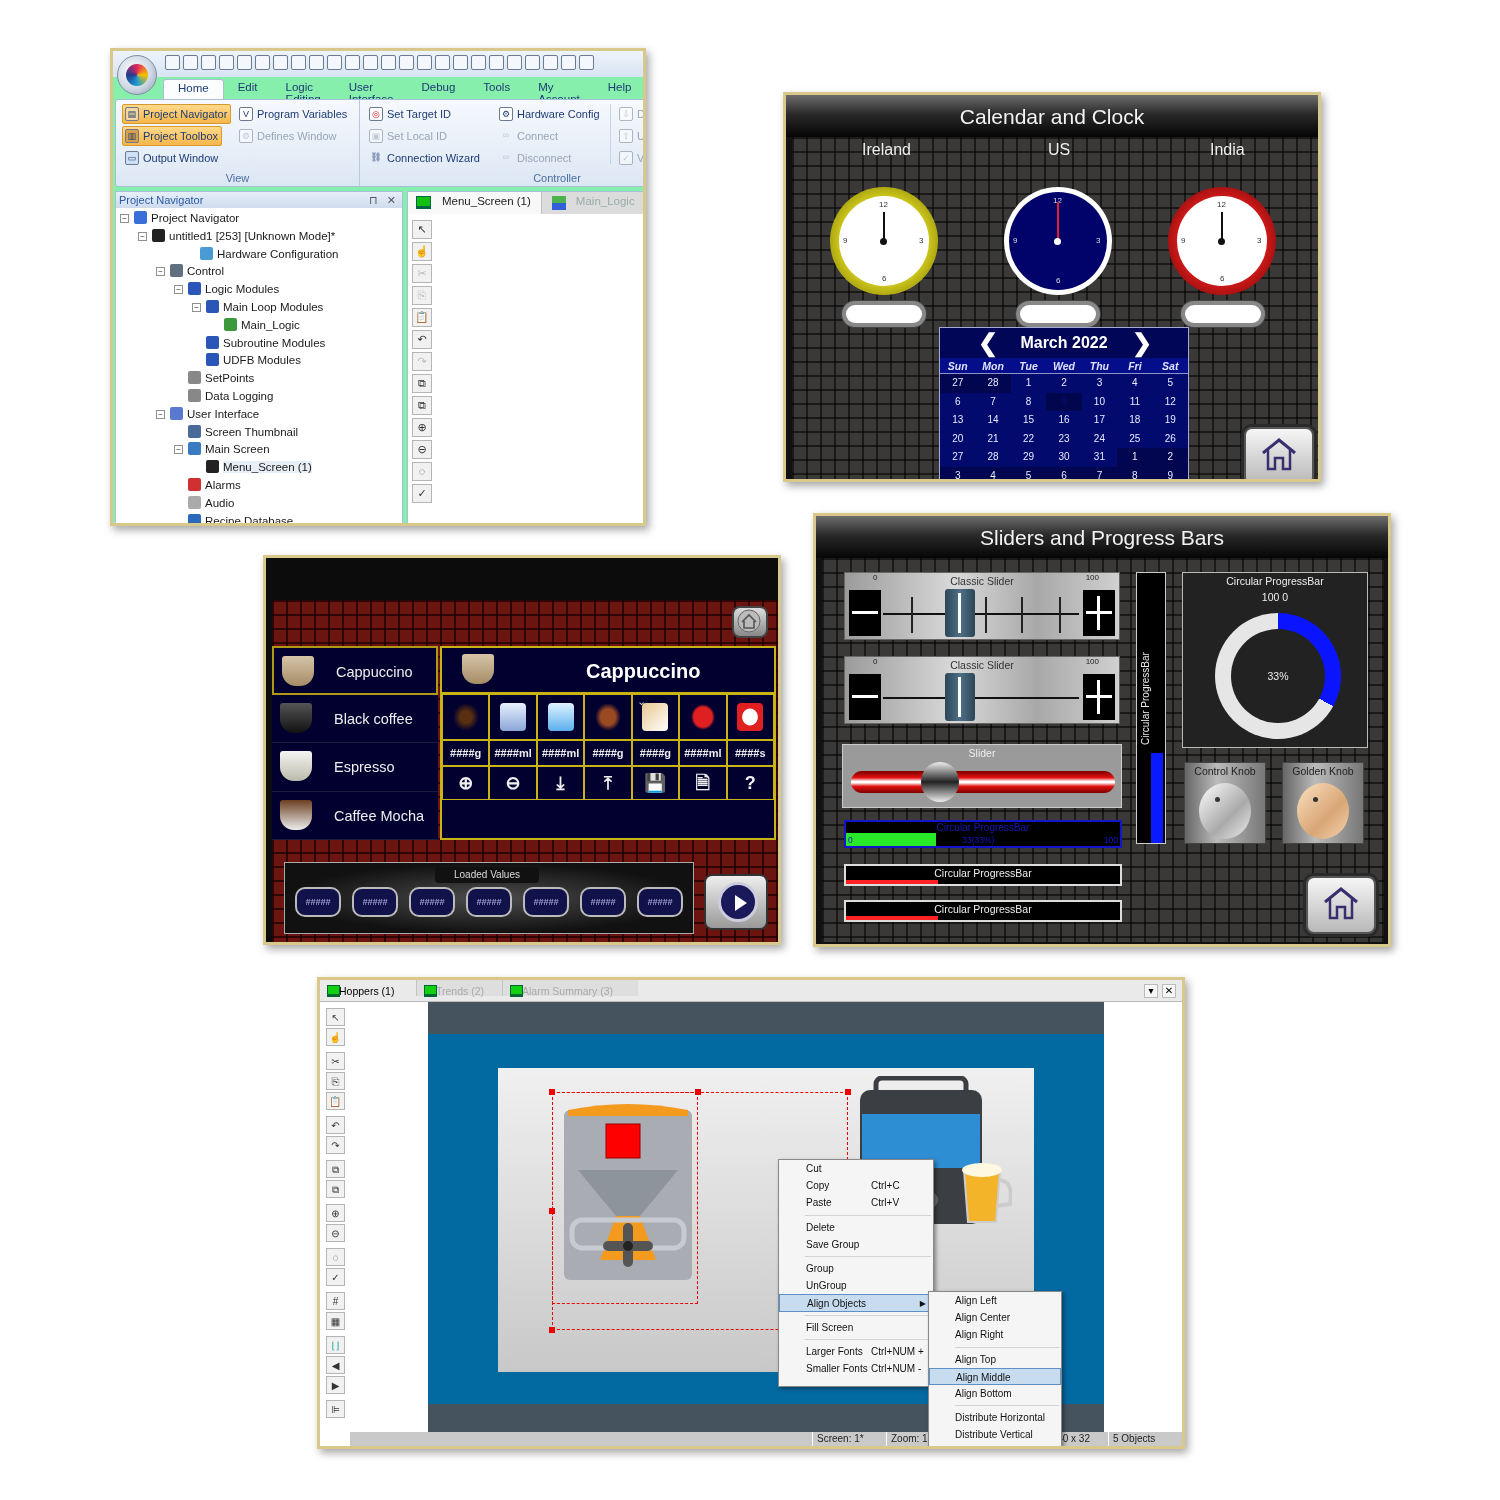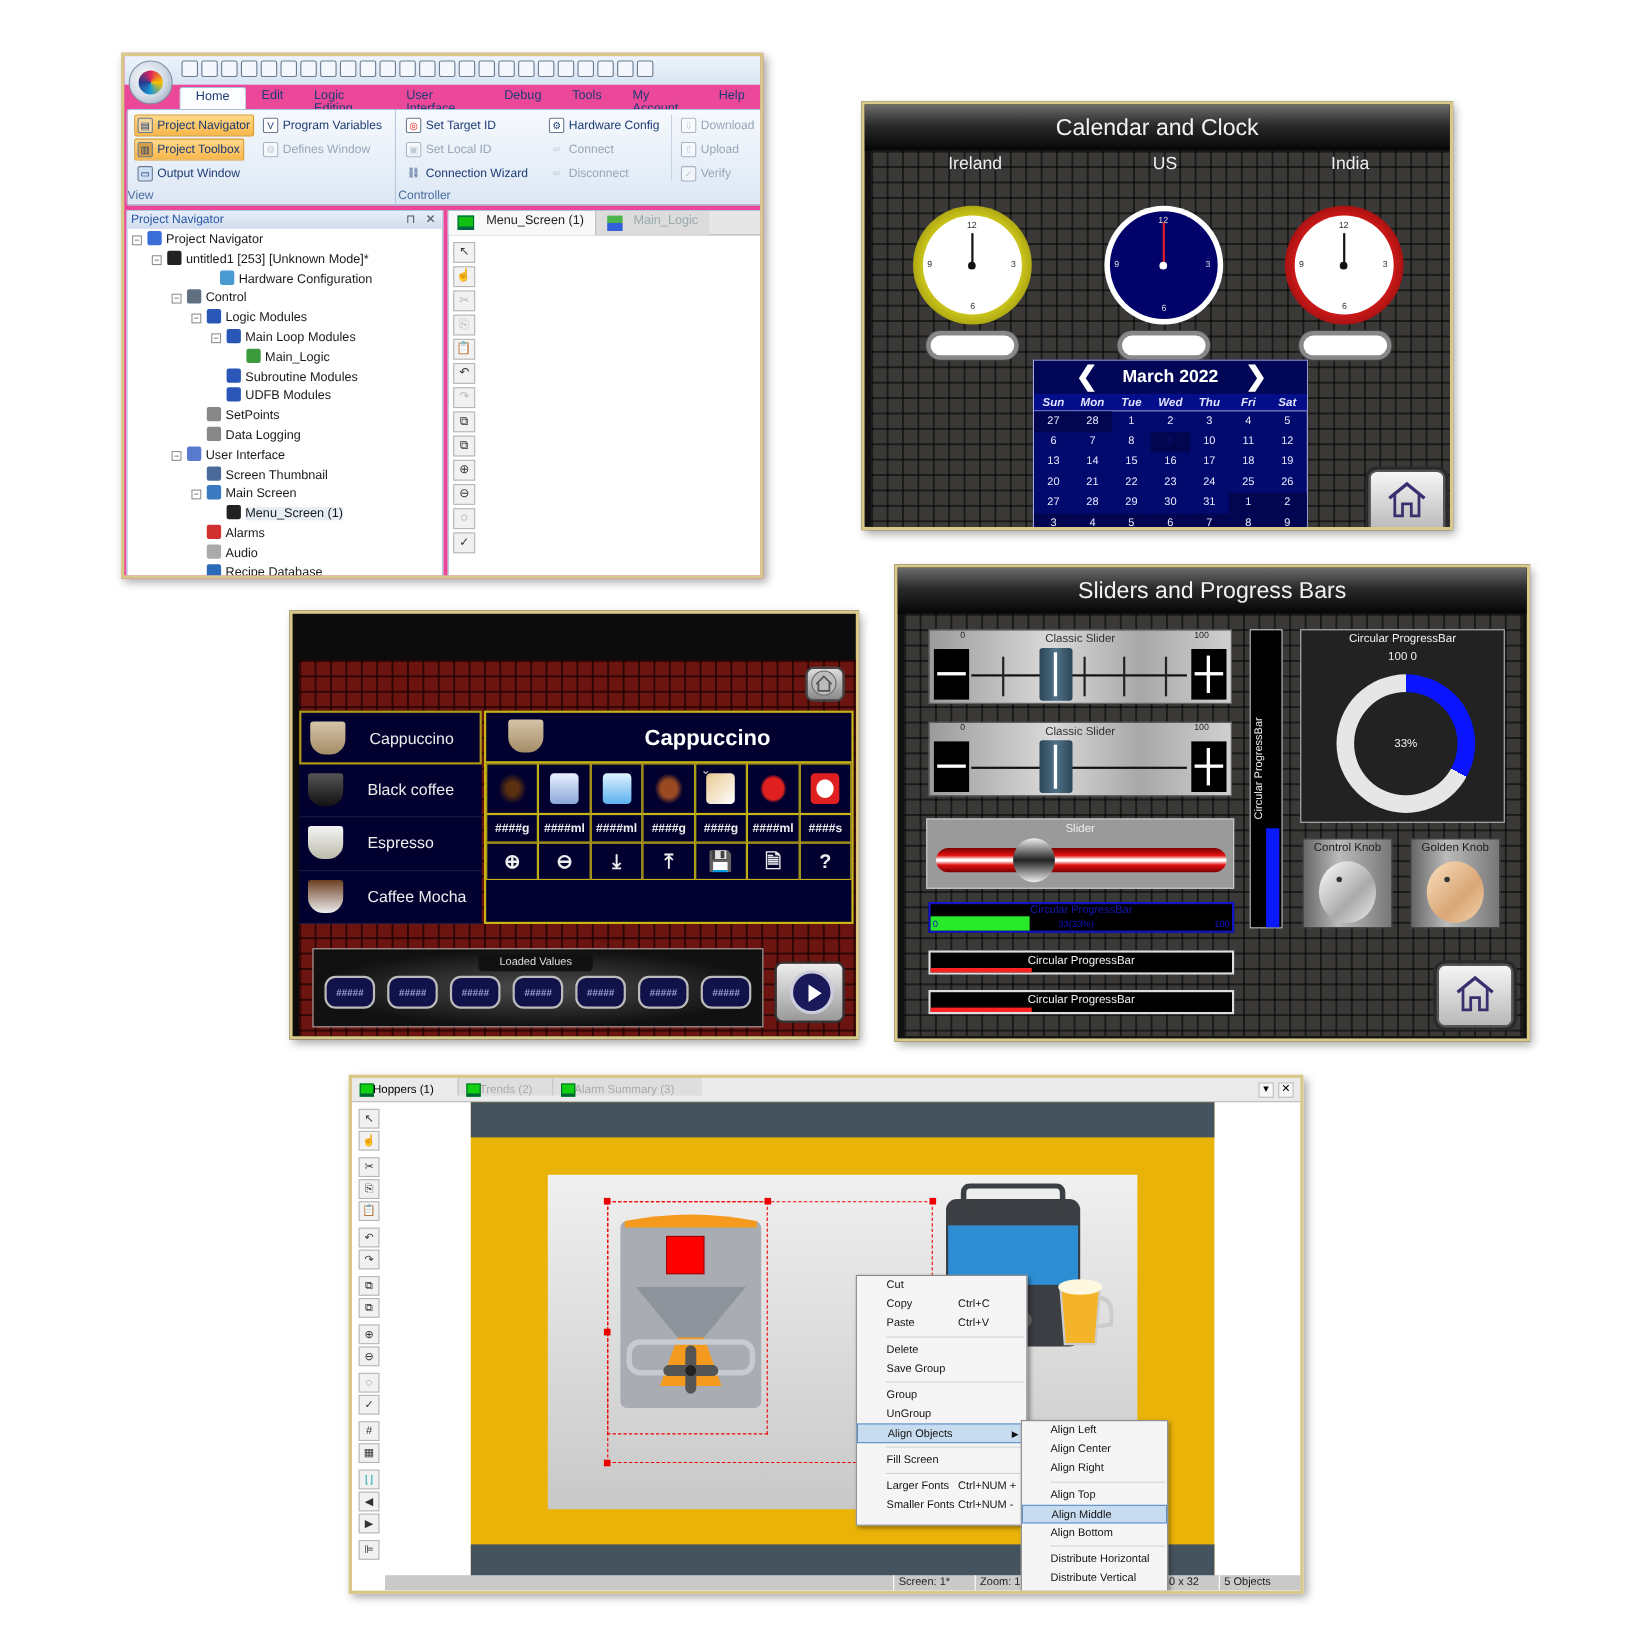--- a/index.html
+++ b/index.html
@@ -1,30 +1,30 @@
 <!DOCTYPE html>
 <html><head>
 <meta charset="utf-8">
 <style>
 *{box-sizing:border-box;margin:0;padding:0}
 body{width:1500px;height:1500px;background:#fff;position:relative;overflow:hidden;font-family:"Liberation Sans",sans-serif}
 .frame{position:absolute;border:3px solid #d8c88a;box-shadow:3px 4px 8px rgba(0,0,0,.35);background:#fff;overflow:hidden}
 
-#p1{left:110px;top:48px;width:584px;height:478px;background:#ec4899}
+#p1{left:110px;top:48px;width:536px;height:478px;background:#86efac}
 .qat{position:absolute;left:0;top:0;width:100%;height:26px;background:linear-gradient(#eef4fb,#d7e4f3)}
 .app-orb{position:absolute;left:4px;top:4px;width:40px;height:40px;border-radius:50%;background:radial-gradient(circle at 40% 40%,#fff 0,#cfd8e4 55%,#8a9aae 100%);border:1px solid #7f8ea3;z-index:3}
 .app-orb .inner{position:absolute;left:8px;top:8px;width:22px;height:22px;border-radius:50%;background:conic-gradient(#e0245e,#f6c000,#1a9ad6,#263a8c,#e0245e)}
 .qat-icons{position:absolute;left:52px;top:4px;display:flex;gap:3px}
 .qi{width:15px;height:15px;border:1px solid #6b7a90;border-radius:2px;background:#f4f7fb;font-size:9px;line-height:13px;text-align:center;color:#334}
 .ribbon-tabs{position:absolute;left:50px;top:28px;height:20px;display:flex;gap:0}
 .rtab{font-size:11.5px;color:#1d3b74;padding:2px 14px;height:20px}
 .rtab.active{background:#fbfdff;border:1px solid #a9bfd9;border-bottom:none;border-radius:3px 3px 0 0}
 .ribbon{position:absolute;left:2px;top:48px;width:636px;height:88px;background:linear-gradient(#f6f9fd,#dce7f4);border:1px solid #a9bfd9;border-radius:3px}
 .rgroup{position:absolute;top:0;height:86px;border-right:1px solid #b8c9de}
-.rg-label{position:absolute;bottom:2px;left:0;width:100%;text-align:left;font-size:11px;color:#4a6da0}
+.rg-label{position:absolute;bottom:2px;left:0;width:100%;text-align:center;font-size:11px;color:#4a6da0}
 .rbtn{position:absolute;font-size:11px;color:#1d3b74;height:20px;line-height:18px;padding:0 3px 0 20px;white-space:nowrap;border:1px solid transparent;border-radius:2px}
 .rbtn.on{background:linear-gradient(#ffd98a,#f7b64b);border-color:#d99a2b}
 .rbtn.dis{color:#98a6b8}
 .rbtn .ic{position:absolute;left:2px;top:2px;width:14px;height:14px;border:1px solid #6b7a90;border-radius:2px;background:#fff;font-size:9px;line-height:12px;text-align:center}
 .rbtn.dis .ic{opacity:.5}
 .nav-panel{position:absolute;left:2px;top:140px;width:288px;height:336px;background:#fff;border:1px solid #a9bfd9}
 .nav-head{height:16px;background:linear-gradient(#e6eef8,#cfdcee);font-size:11px;color:#2a58a5;padding-left:3px;line-height:16px;position:relative}
 .nav-head .ctl{position:absolute;right:6px;top:0;font-size:11px;color:#556}
 .tree{position:relative;padding-top:2px}
 .ti{position:relative;height:17.8px;font-size:11.5px;color:#1a1a1a;line-height:17px;white-space:nowrap}
@@ -142,21 +142,21 @@
 .knob:after{content:"";position:absolute;left:16px;top:14px;width:5px;height:5px;border-radius:50%;background:#333}
 
 #p5{left:317px;top:977px;width:868px;height:472px;background:#fff}
 .p5-tabs{position:absolute;left:0;top:0;width:100%;height:22px;background:#eaeaea;border-bottom:1px solid #bcbcbc}
 .p5-tab{position:absolute;top:0;height:16px;font-size:10.5px;line-height:22px;padding-left:19px;padding-right:8px}
 .p5-tab .mon{position:absolute;left:7px;top:5px;width:13px;height:12px;background:#11d011;border:1px solid #063;border-bottom-width:3px}
 .p5-tab.in{color:#aaa;background:#dedede;border-left:1px solid #c4c4c4}
 .p5-ctl{position:absolute;top:4px;width:14px;height:14px;border:1px solid #bbb;background:#f6f6f6;font-size:10px;text-align:center;line-height:12px}
 .p5-vtool{position:absolute;left:6px;top:28px;display:flex;flex-direction:column;gap:2px}
 .p5-vtool .vt{width:19px;height:18px;font-size:10px}
-.p5-stage{position:absolute;left:108px;top:22px;width:676px;height:432px;background:#eab308}
+.p5-stage{position:absolute;left:108px;top:22px;width:676px;height:432px;background:#0369a1}
 .p5-stage .topband{position:absolute;left:0;top:0;width:100%;height:32px;background:#45535e}
 .p5-stage .botband{position:absolute;left:0;bottom:0;width:100%;height:30px;background:#45535e}
 .p5-screen{position:absolute;left:70px;top:66px;width:536px;height:304px;background:linear-gradient(#f0f0f0,#c8c8c8)}
 .hopper{position:absolute;left:60px;top:32px;width:140px;height:190px}
 .keg{position:absolute;left:358px;top:8px;width:130px;height:150px}
 .beer{position:absolute;left:462px;top:92px;width:52px;height:64px}
 .selbox{position:absolute;border:1px dashed #e00}
 .hdl{position:absolute;width:6px;height:6px;background:#e00}
 .ctx{position:absolute;left:350px;top:157px;width:156px;height:228px;background:#f5f5f5;border:1px solid #888;box-shadow:2px 2px 4px rgba(0,0,0,.4);z-index:5}
 .ctx .mi{position:relative;height:17.2px;font-size:10px;line-height:17px;padding-left:27px;color:#111}

